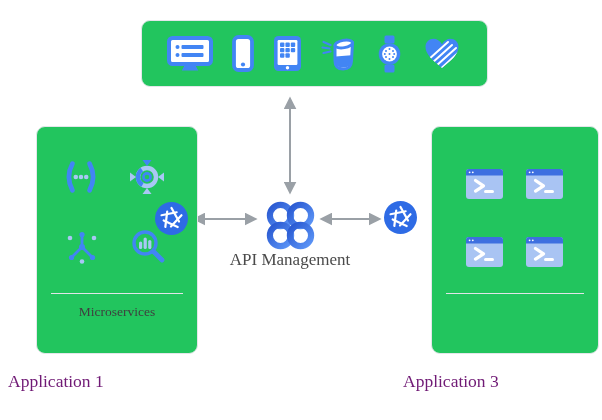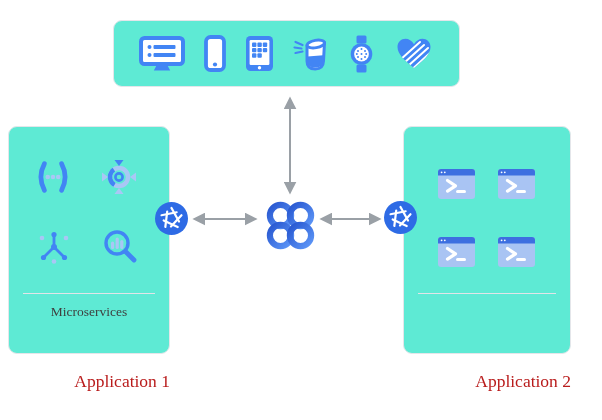--- a/index.html
+++ b/index.html
@@ -1,22 +1,23 @@
 <!DOCTYPE html>
 <html><head>
 <meta charset="utf-8">
 <style>
   html,body{margin:0;padding:0;background:#fff;}
   .canvas{
     position:relative;width:602px;height:420px;background:#fff;overflow:hidden;
     font-family:"Liberation Serif","DejaVu Serif",serif;color:#3f3f3f;
   }
   .box{
-    position:absolute;background:#5eead4;border:1px solid #e4e6ea;border-radius:9px;
+    position:absolute;background:#22c55e;border:1px solid #e4e6ea;border-radius:9px;
     box-sizing:border-box;
+    margin-left:28px;
   }
   .devices{
     left:113px;top:20px;width:347px;height:67px;
     display:flex;align-items:center;justify-content:space-evenly;padding:0 6px;
   }
   .left-box{left:8px;top:126px;width:162px;height:228px;}
   .right-box{left:403px;top:126px;width:168px;height:228px;}
   .abs{position:absolute;display:block;line-height:0;}
   .divider{position:absolute;left:14px;right:14px;top:166px;height:1px;background:#e2e4e8;}
   .box-label{
@@ -26,21 +27,21 @@
   .arrows{position:absolute;left:0;top:0;pointer-events:none;}
   .clover{position:absolute;left:262px;top:197px;line-height:0;}
   .api-label{
     position:absolute;left:220px;top:247px;width:140px;text-align:center;
     font-size:17px;line-height:26px;color:#4a4a4a;
   }
   .gateway{position:absolute;width:33px;height:33px;line-height:0;z-index:5;}
   .gw-left{left:155px;top:202px;}
   .gw-right{left:384px;top:201px;}
   .caption{
-    position:absolute;top:371px;text-align:right;font-size:17.5px;color:#b91c1c;
+    position:absolute;top:371px;text-align:left;font-size:17.5px;color:#701a75;
   }
   .cap-left{left:8px;width:162px;}
   .cap-right{left:403px;width:168px;}
   .icon{line-height:0;display:block;}
 </style>
 </head>
 <body>
 
 <div class="canvas">
 
@@ -247,20 +248,21 @@
         </linearGradient>
       </defs>
       <g fill="none" stroke="url(#cg)" stroke-width="6.2">
         <circle cx="18.5" cy="18.5" r="10.6"></circle>
         <circle cx="38.5" cy="18.5" r="10.6"></circle>
         <circle cx="18.5" cy="38.5" r="10.6"></circle>
         <circle cx="38.5" cy="38.5" r="10.6"></circle>
       </g>
     </svg>
   </span>
+  <div class="api-label">API Management</div>
 
   <span class="gateway gw-left">
     <svg width="33" height="33" viewBox="0 0 33 33">
       <circle cx="16.5" cy="16.5" r="16.5" fill="#2E6BE5"></circle>
       <g stroke="#fff" stroke-width="2.2" stroke-linecap="round">
         <line x1="16.5" y1="6" x2="24" y2="19.5"></line>
         <line x1="16.5" y1="6" x2="24" y2="19.5" transform="rotate(72 16.5 16.5)"></line>
         <line x1="16.5" y1="6" x2="24" y2="19.5" transform="rotate(144 16.5 16.5)"></line>
         <line x1="16.5" y1="6" x2="24" y2="19.5" transform="rotate(216 16.5 16.5)"></line>
         <line x1="16.5" y1="6" x2="24" y2="19.5" transform="rotate(288 16.5 16.5)"></line>
@@ -274,15 +276,15 @@
         <line x1="16.5" y1="6" x2="24" y2="19.5"></line>
         <line x1="16.5" y1="6" x2="24" y2="19.5" transform="rotate(72 16.5 16.5)"></line>
         <line x1="16.5" y1="6" x2="24" y2="19.5" transform="rotate(144 16.5 16.5)"></line>
         <line x1="16.5" y1="6" x2="24" y2="19.5" transform="rotate(216 16.5 16.5)"></line>
         <line x1="16.5" y1="6" x2="24" y2="19.5" transform="rotate(288 16.5 16.5)"></line>
       </g>
     </svg>
   </span>
 
   <div class="caption cap-left">Application 1</div>
-  <div class="caption cap-right">Application 2</div>
+  <div class="caption cap-right">Application 3</div>
 
 </div>
 
 </body></html>

